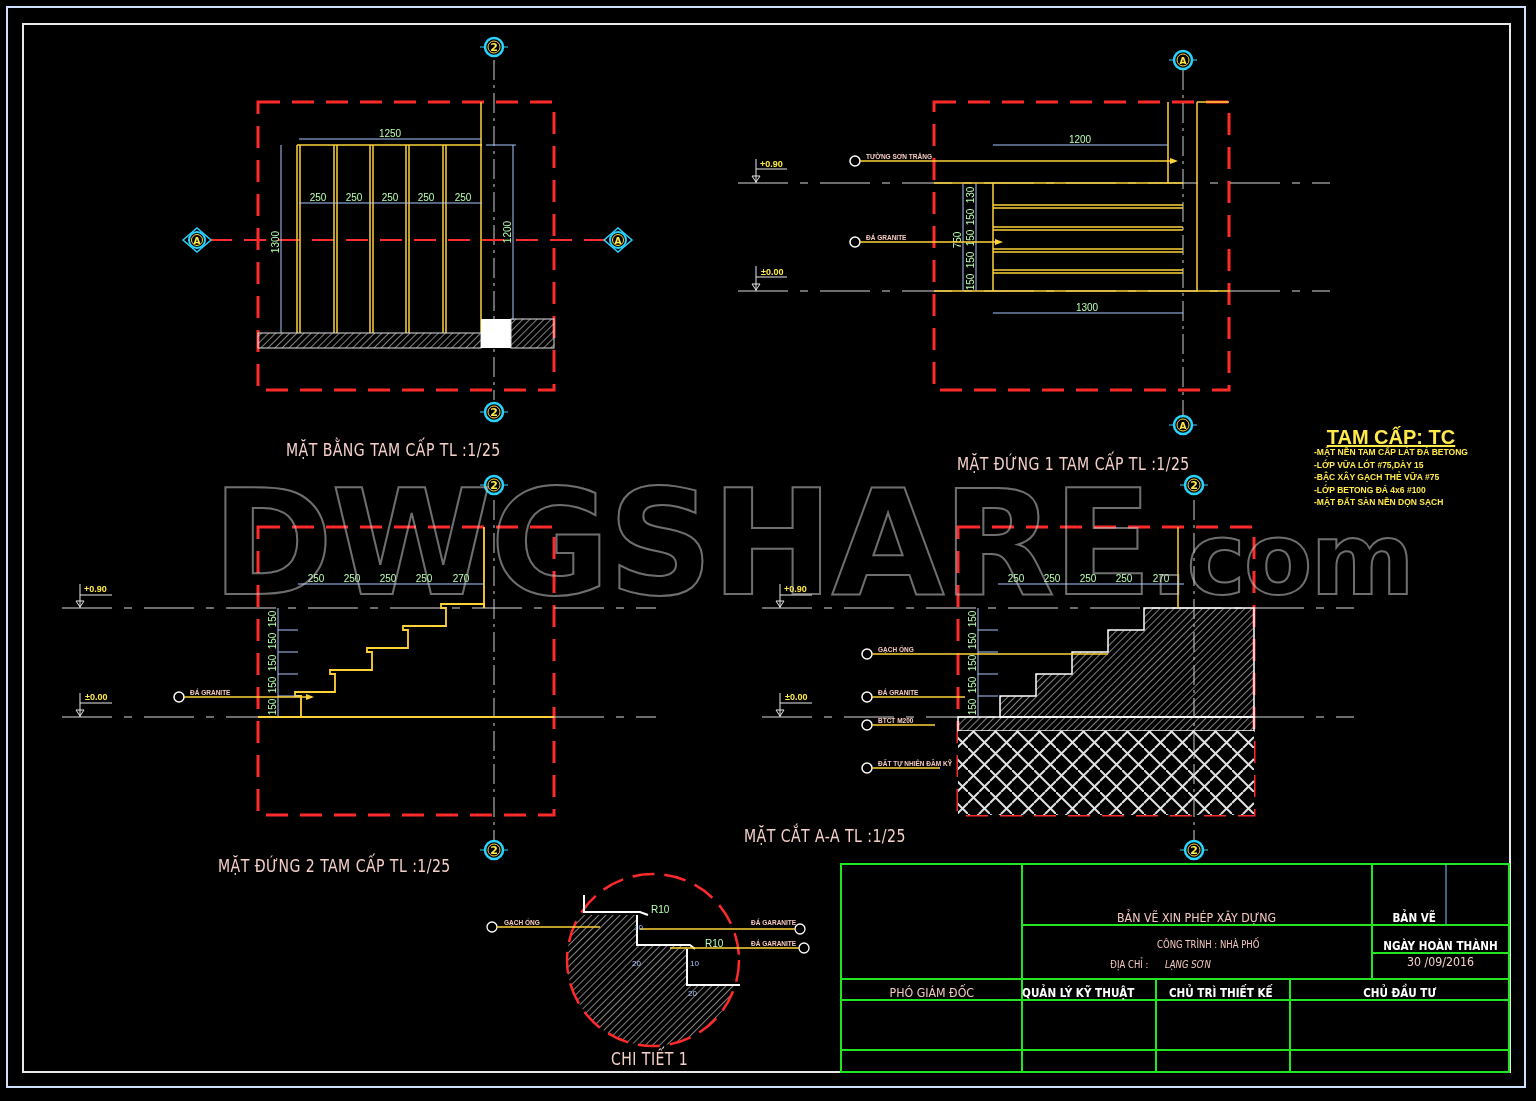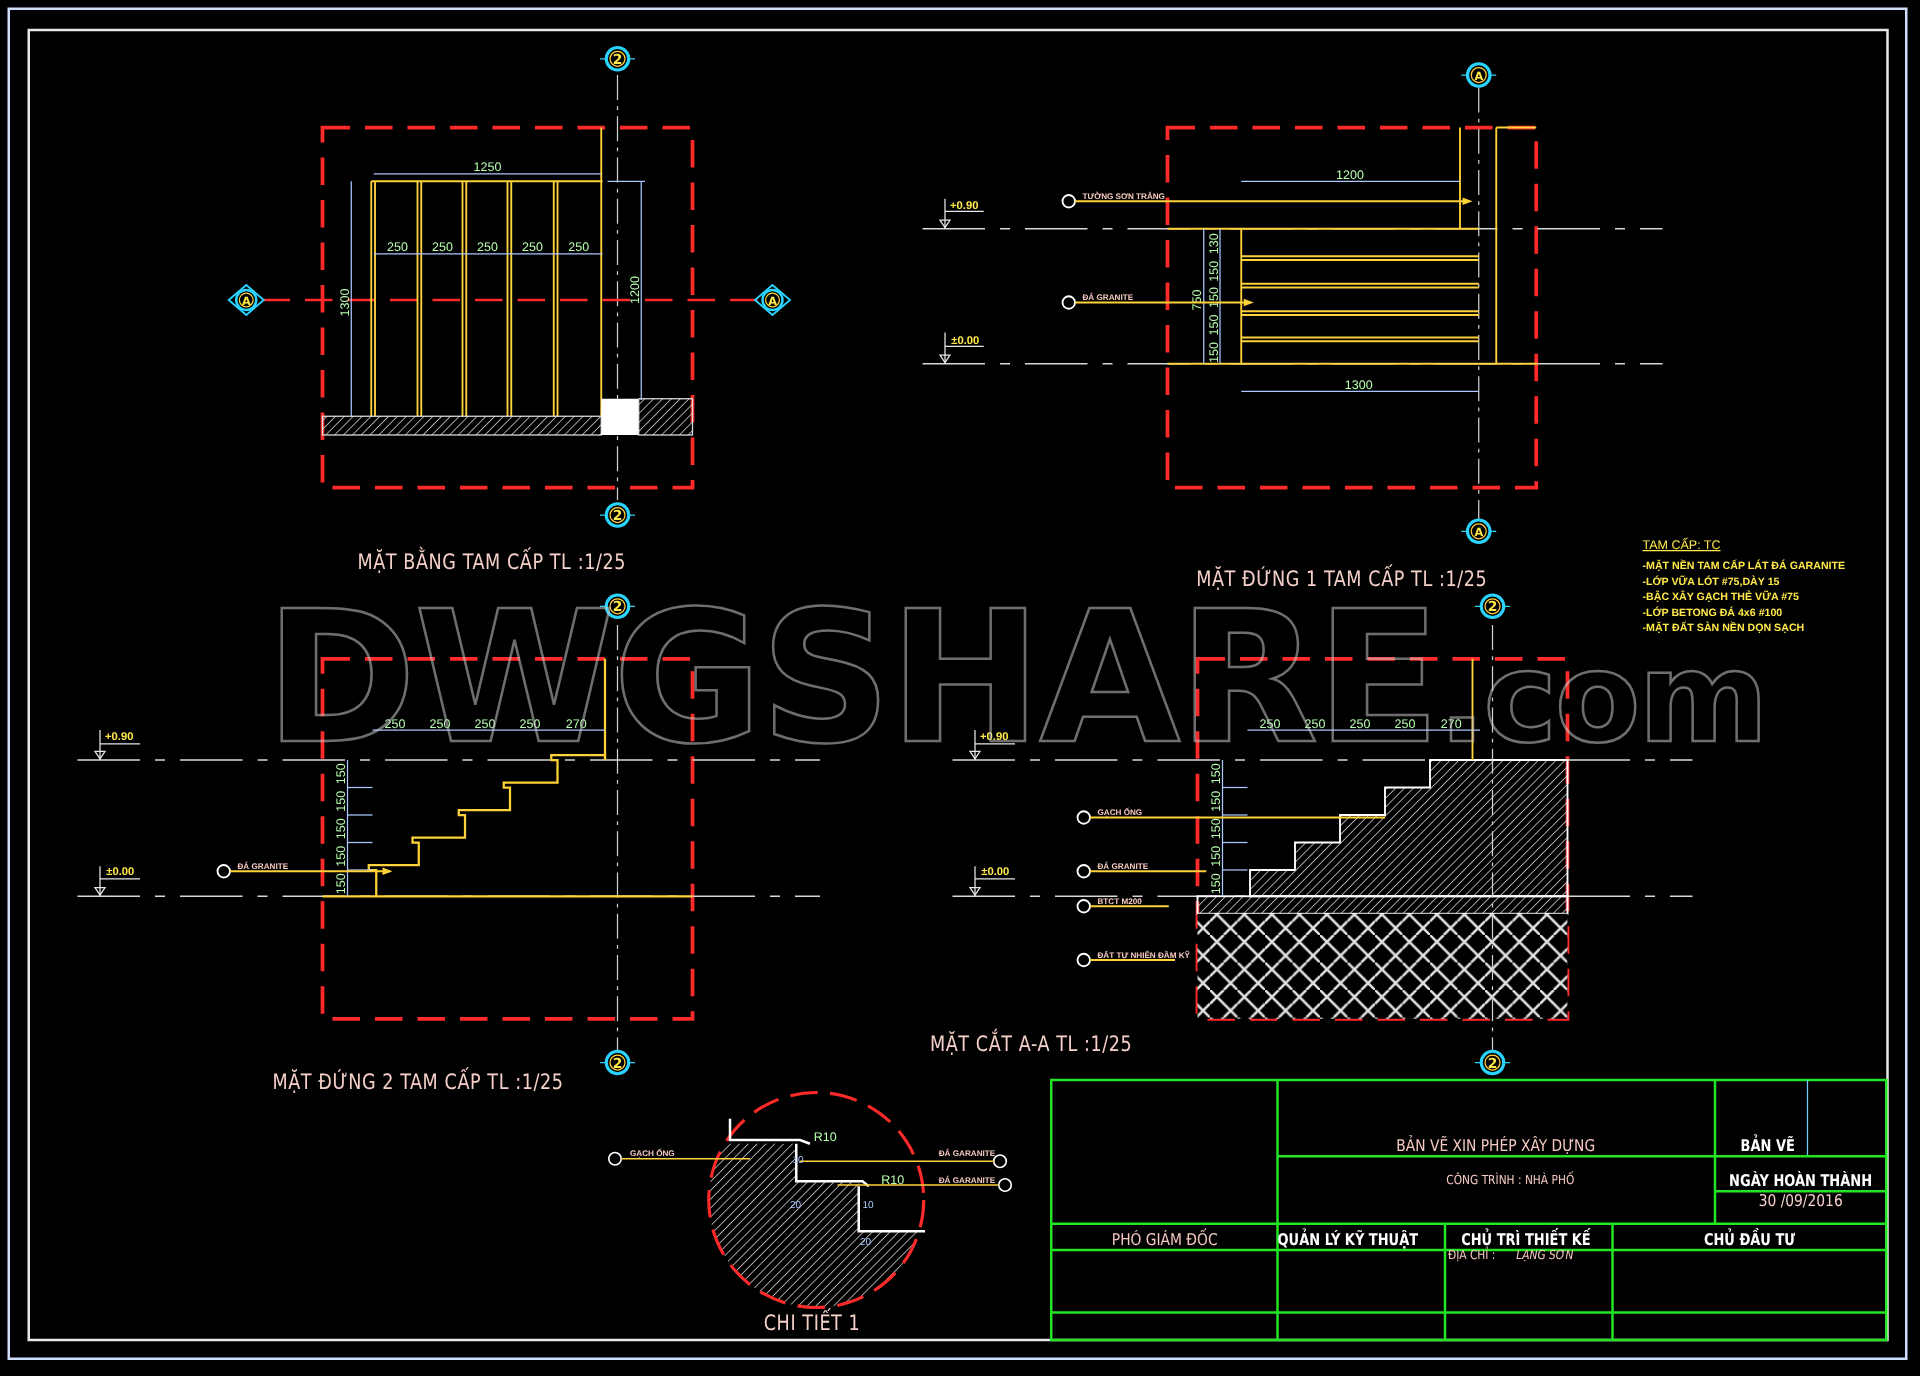--- a/index.html
+++ b/index.html
@@ -1,20 +1,20 @@
 <!DOCTYPE html>
 <html><head>
 <meta charset="utf-8">
 <style>
   html,body{margin:0;padding:0;background:#000;}
   body{width:1536px;height:1101px;position:relative;overflow:hidden;font-family:"Liberation Sans",sans-serif;}
   #canvas{position:absolute;left:0;top:0;width:1536px;height:1101px;}
   .view-title{position:absolute;color:#f4d0c8;font-family:"DejaVu Sans Condensed","DejaVu Sans",sans-serif;font-size:17px;letter-spacing:0.5px;white-space:nowrap;transform:scaleX(0.92);transform-origin:left center;}
   .legend{position:absolute;left:1314px;top:428px;color:#ffea4a;font-family:"Liberation Sans",sans-serif;}
-  .legend .ttl{font-size:10px;font-weight:normal;text-decoration:underline;line-height:18px;}
+  .legend .ttl{font-size:20px;font-weight:bold;text-decoration:underline;line-height:18px;text-align:center;}
   .legend .ln{font-size:8.5px;font-weight:bold;line-height:12.5px;white-space:nowrap;}
   .tb-cell{position:absolute;display:flex;align-items:flex-end;justify-content:center;white-space:nowrap;}
   .tb-pink{color:#f4c9c0;font-size:13px;font-family:"DejaVu Sans",sans-serif;transform:scaleX(0.85);}
   .tb-white{color:#ffffff;font-size:13px;font-weight:bold;font-family:"DejaVu Sans",sans-serif;transform:scaleX(0.8);}
   .tb-small{color:#f4c9c0;font-size:10px;font-family:"DejaVu Sans",sans-serif;transform:scaleX(0.85);}
   .watermark{position:absolute;left:212px;top:470px;font-family:"DejaVu Sans",sans-serif;font-weight:bold;font-size:146px;letter-spacing:-2px;color:transparent;-webkit-text-stroke:2px rgba(200,200,200,0.55);white-space:nowrap;line-height:1;}
   .watermark .small{font-size:100px;}
 </style>
 </head>
 <body>
@@ -358,35 +358,35 @@
 <div class="watermark"><span>DWGSHARE</span><span class="small">.com</span></div>
 
 <div class="view-title" style="left:286px;top:440px;">MẶT BẰNG TAM CẤP   TL :1/25</div>
 <div class="view-title" style="left:957px;top:454px;">MẶT ĐỨNG 1 TAM CẤP   TL :1/25</div>
 <div class="view-title" style="left:218px;top:856px;">MẶT ĐỨNG 2 TAM CẤP   TL :1/25</div>
 <div class="view-title" style="left:744px;top:826px;">MẶT CẮT A-A   TL :1/25</div>
 <div class="view-title" style="left:611px;top:1049px;">CHI TIẾT 1</div>
 
 <div class="legend">
   <div class="ttl">TAM CẤP: TC</div>
-  <div class="ln">-MẶT NỀN TAM CẤP LÁT ĐÁ GARANITE</div>
+  <div class="ln">-MẶT NỀN TAM CẤP LÁT ĐÁ BETONG</div>
   <div class="ln">-LỚP VỮA LÓT #75,DÀY 15</div>
   <div class="ln">-BẬC XÂY GẠCH THẺ VỮA #75</div>
   <div class="ln">-LỚP BETONG ĐÁ 4x6 #100</div>
   <div class="ln">-MẶT ĐẤT SÀN NỀN DỌN SẠCH</div>
 </div>
 
 <div>
   <div class="tb-cell" style="left:1022px;top:864px;width:350px;height:61px;">
       <span class="tb-pink">BẢN VẼ XIN PHÉP XÂY DỰNG</span>
     </div>
   <div class="tb-cell" style="left:1022px;top:928px;width:350px;height:22px;padding-left:11px;">
       <span class="tb-small">CÔNG TRÌNH : NHÀ PHỐ</span>
     </div>
-  <div class="tb-cell" style="left:1070px;top:948px;width:278px;height:22px;margin-top:40px;"><span class="tb-small">ĐỊA CHỈ :</span>&nbsp;&nbsp;<span class="tb-small" style="font-style:italic;">LẠNG SƠN</span></div>
+  <div class="tb-cell" style="left:1022px;top:948px;width:278px;height:22px;"><span class="tb-small">ĐỊA CHỈ :</span>&nbsp;&nbsp;<span class="tb-small" style="font-style:italic;">LẠNG SƠN</span></div>
   <div class="tb-cell" style="left:1372px;top:864px;width:84px;height:61px;">
       <span class="tb-white">BẢN VẼ</span>
     </div>
   <div class="tb-cell" style="left:1372px;top:925px;width:137px;height:28px;">
       <span class="tb-white">NGÀY HOÀN THÀNH</span>
     </div>
   <div class="tb-cell" style="left:1372px;top:953px;width:137px;height:16px;">
       <span class="tb-pink" style="color:#f4d0c8;">30 /09/2016</span>
     </div>
   <div class="tb-cell" style="left:841px;top:979px;width:181px;height:21px;">

